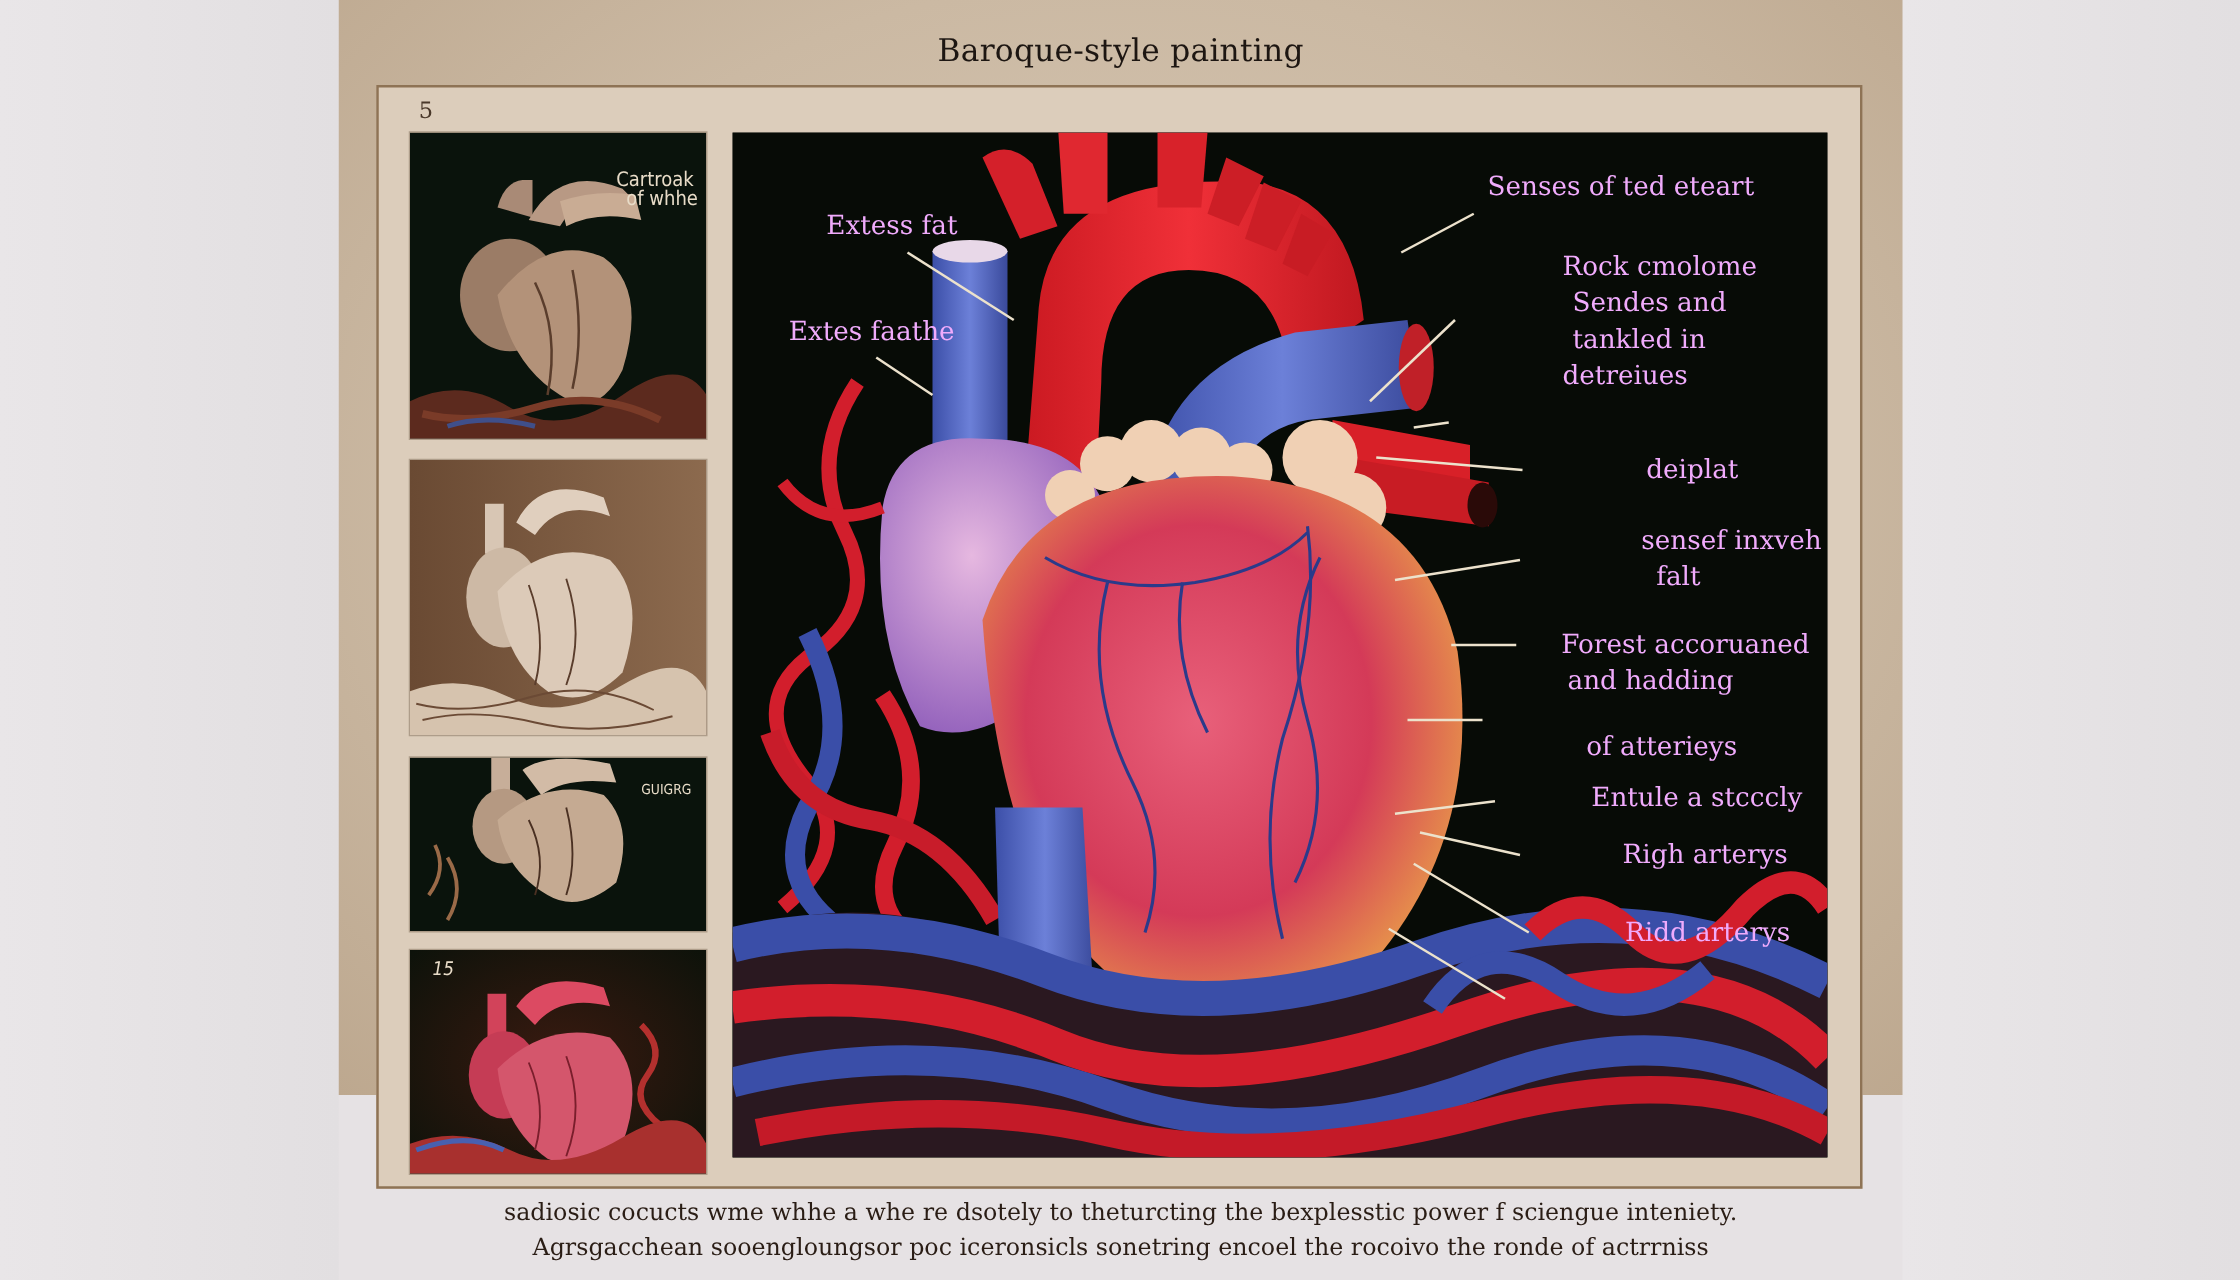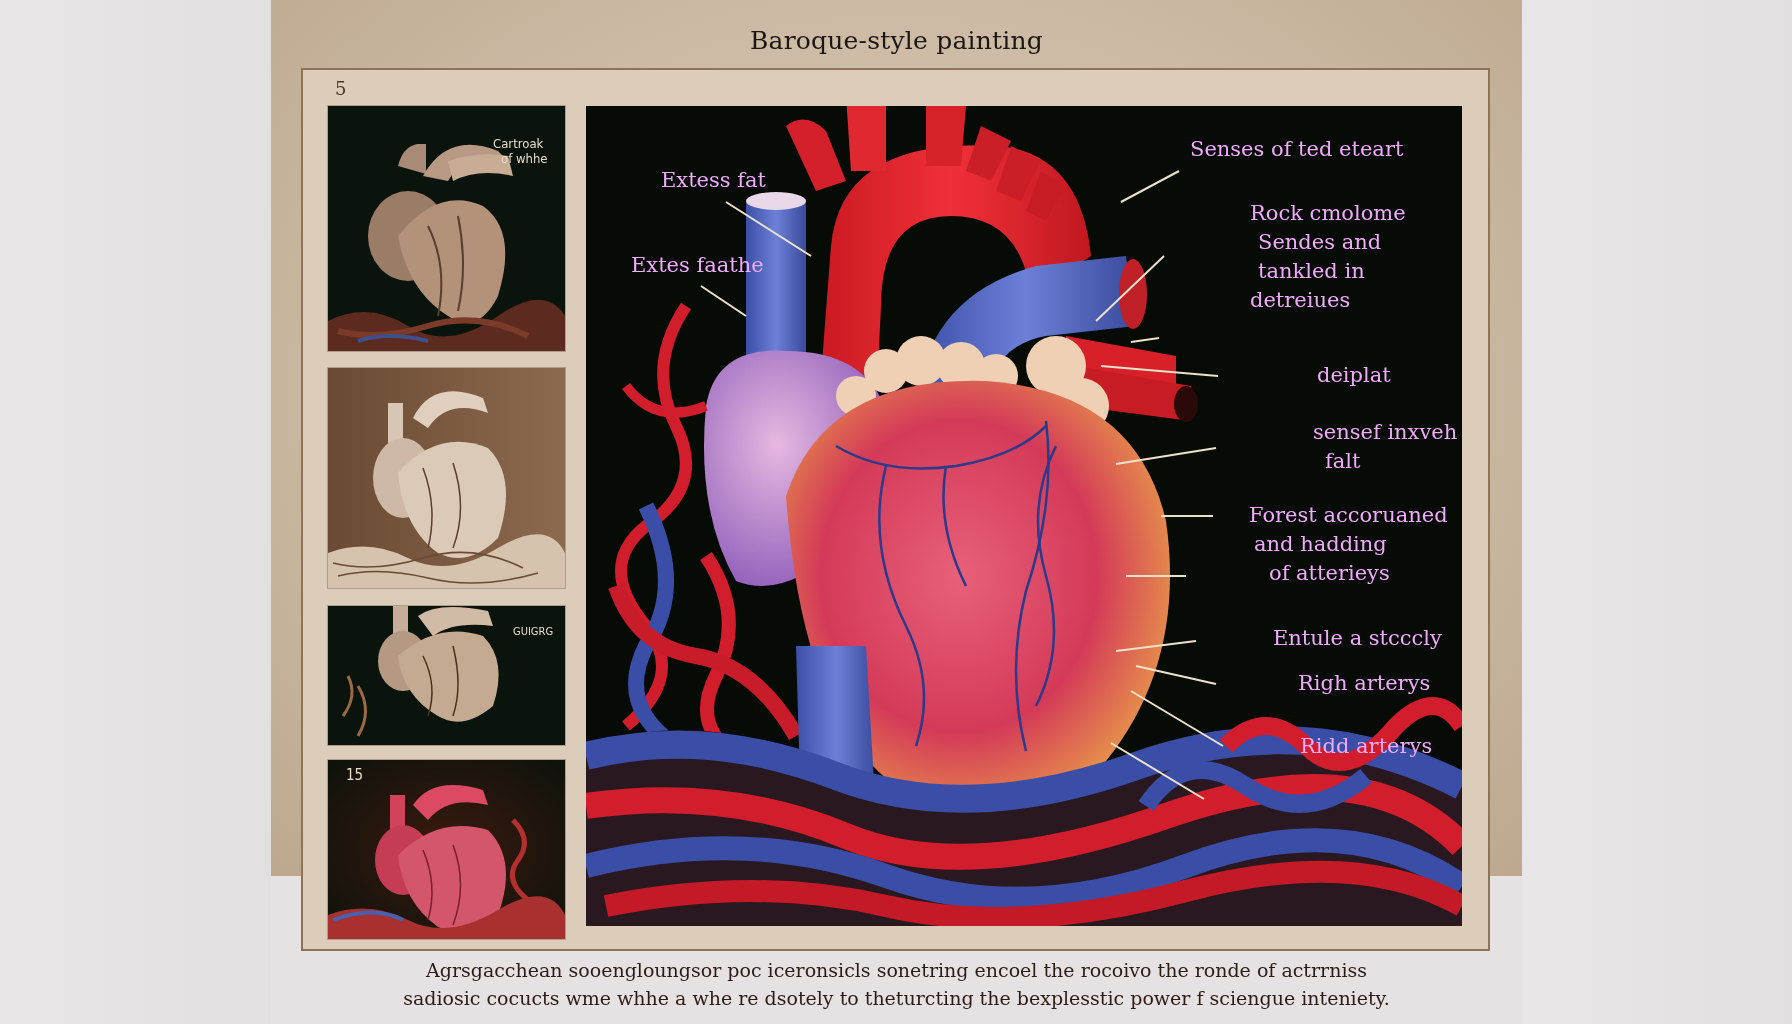--- a/index.html
+++ b/index.html
@@ -31,21 +31,21 @@
   .frame-mark {
     position:absolute; left:32px; top:8px; font-size:18px; color:#4a382a;
   }
   .thumb {
     position:absolute; left:25px; width:237px; overflow:hidden;
     box-shadow:0 0 0 1px rgba(90,70,50,0.35);
   }
   .thumb svg, .main-painting svg { display:block; width:100%; height:100%; }
   .thumb-label {
     position:absolute; color:#e8dcc8; font-family:"DejaVu Sans Condensed","DejaVu Sans", sans-serif;
-    font-size:13px; line-height:15px;
+    font-size:16px; line-height:15px;
   }
   .main-painting {
     position:absolute; left:283px; top:36px; width:876px; height:820px;
     overflow:hidden; background:#070b06;
   }
   .callout {
     position:absolute; color:#f0abfc; font-family:"DejaVu Serif", serif;
     font-size:21px; line-height:29px; white-space:nowrap;
   }
   .caption {
@@ -130,21 +130,21 @@
         </defs>
         <path d="M62 35 l15 0 l0 45 l-15 0z" fill="#d2435a"></path>
         <path d="M85 45 q20-30 70-15 l5 15 q-40-10-60 15z" fill="#dc4a62"></path>
         <ellipse cx="75" cy="100" rx="28" ry="35" fill="#c53c55"></ellipse>
         <path d="M70 95 q40-40 90-25 q30 30 10 85 q-30 25-60 12 q-35-25-40-72z" fill="#d4566c"></path>
         <path d="M95 90 q15 35 5 70 M125 85 q15 40 0 80" stroke="#7a1e2c" stroke-width="1.5" fill="none"></path>
         <path d="M185 60 q20 20 5 40 q-15 20 10 40" stroke="#b3302e" stroke-width="5" fill="none"></path>
         <path d="M0 155 q40-15 80 5 t90-10 t67 5 v24 h-237z" fill="#a8302e"></path>
         <path d="M5 160 q40-15 70 0" stroke="#4860b0" stroke-width="4" fill="none"></path>
       </svg>
-      <div class="thumb-label" style="left:18px;top:8px;font-size:15px;">15</div>
+      <div class="thumb-label" style="left:18px;top:8px;font-size:15px;font-style:italic;">15</div>
     </div>
 
     <div class="main-painting">
       <svg viewBox="0 0 876 820" preserveAspectRatio="none">
         <defs>
           <radialGradient id="heartG" cx="0.45" cy="0.45" r="0.6">
             <stop offset="0" stop-color="#e8607a"></stop>
             <stop offset="0.6" stop-color="#d43a58"></stop>
             <stop offset="1" stop-color="#e89a4a"></stop>
           </radialGradient>
@@ -249,25 +249,25 @@
         <div>detreiues</div>
       </div>
       <div class="callout" style="left:731px;top:255px;">deiplat</div>
       <div class="callout" style="left:727px;top:312px;">
         <div>sensef inxveh</div>
         <div style="padding-left:12px;">falt</div>
       </div>
       <div class="callout" style="left:663px;top:395px;">
         <div>Forest accoruaned</div>
         <div style="padding-left:5px;">and hadding</div>
-        <div style="padding-left:20px;">of atterieys</div>
+        <div style="padding-left:20px;margin-top:24px;">of atterieys</div>
       </div>
       <div class="callout" style="left:687px;top:518px;">Entule a stcccly</div>
       <div class="callout" style="left:712px;top:563px;">Righ arterys</div>
       <div class="callout" style="left:714px;top:626px;">Ridd arterys</div>
     </div>
   </div>
 
   <div class="caption">
+    <div>sadiosic cocucts wme whhe a whe re dsotely to theturcting the bexplesstic power f sciengue inteniety.</div>
     <div>Agrsgacchean sooengloungsor poc iceronsicls sonetring encoel the rocoivo the ronde of actrrniss</div>
-    <div>sadiosic cocucts wme whhe a whe re dsotely to theturcting the bexplesstic power f sciengue inteniety.</div>
   </div>
 </div>
 
 </body></html>

